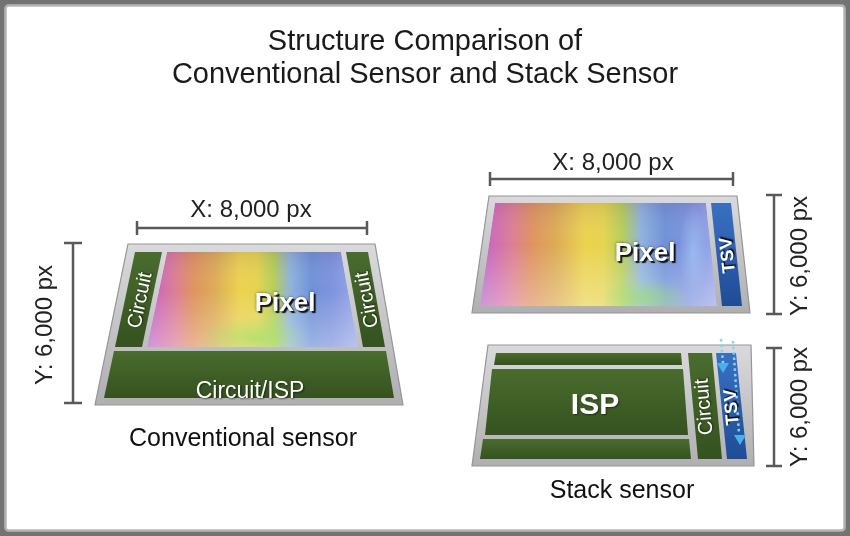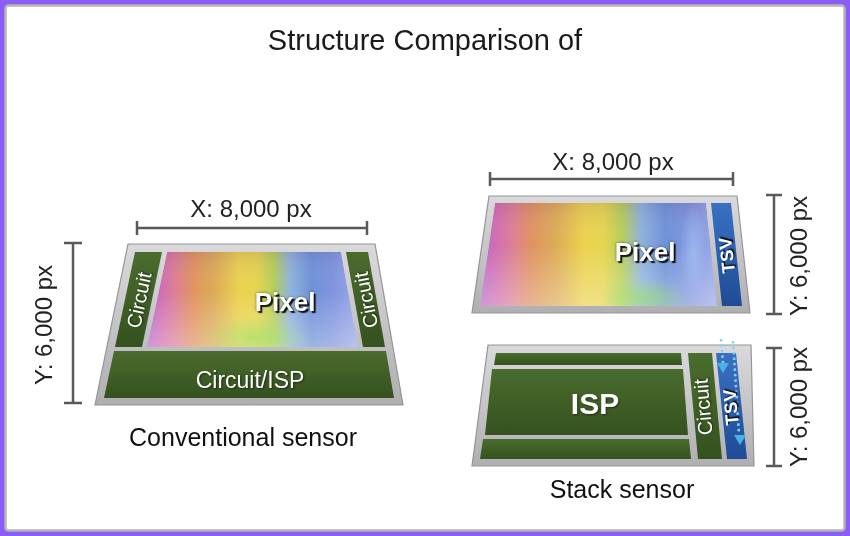--- a/index.html
+++ b/index.html
@@ -1,16 +1,16 @@
 <!DOCTYPE html>
 <html><head>
 <meta charset="utf-8">
 <style>
   html,body{margin:0;padding:0;background:#fff;}
-  #stage{position:relative;width:850px;height:536px;background:#8b5cf6;overflow:hidden;
+  #stage{position:relative;width:850px;height:536px;background:#737373;overflow:hidden;
          font-family:"Liberation Sans",sans-serif;}
   #shapes{position:absolute;left:0;top:0;}
   .lbl{position:absolute;white-space:nowrap;transform:translate(-50%,-50%);line-height:1;}
   .r90 {transform:translate(-50%,-50%) rotate(-90deg);}
   .r78 {transform:translate(-50%,-50%) rotate(-78deg);}
   .r95 {transform:translate(-50%,-50%) rotate(-95deg);}
   .r96 {transform:translate(-50%,-50%) rotate(-96deg);}
   .r101{transform:translate(-50%,-50%) rotate(-101deg);}
   .title{position:absolute;left:0;top:24px;width:100%;text-align:center;
          font-size:29px;line-height:33px;color:#1a1a1a;}
@@ -135,28 +135,29 @@
     </g>
     <g stroke="#59595B" stroke-width="2.5">
       <line x1="774" y1="348" x2="774" y2="466"></line>
       <line x1="766" y1="348" x2="782" y2="348"></line>
       <line x1="766" y1="466" x2="782" y2="466"></line>
     </g>
   </svg>
 
   <div class="title">
     <div>Structure Comparison of</div>
+    <div>Conventional Sensor and Stack Sensor</div>
   </div>
 
   <div class="lbl dim" style="left:251px;top:209px;">X: 8,000 px</div>
   <div class="lbl dim r90" style="left:44px;top:325px;">Y: 6,000 px</div>
   <div class="lbl strip r78" style="left:139px;top:300px;">Circuit</div>
   <div class="lbl bigwhite" style="left:252px;top:302px;">Pixel</div>
   <div class="lbl strip r101" style="left:366px;top:300px;">Circuit</div>
-  <div class="lbl strip" style="left:250px;top:380px;font-size:23px;">Circuit/ISP</div>
+  <div class="lbl strip" style="left:250px;top:390px;font-size:23px;">Circuit/ISP</div>
   <div class="lbl cap" style="left:243px;top:437px;">Conventional sensor</div>
 
   <div class="lbl dim" style="left:613px;top:162px;">X: 8,000 px</div>
   <div class="lbl bigwhite" style="left:612px;top:252px;">Pixel</div>
   <div class="lbl tsvLbl r96" style="left:727px;top:255px;">TSV</div>
   <div class="lbl dim r90" style="left:799px;top:256px;">Y: 6,000 px</div>
   <div class="lbl ispLbl" style="left:595px;top:404px;">ISP</div>
   <div class="lbl strip r95" style="left:703px;top:407px;">Circuit</div>
   <div class="lbl tsvLbl r95" style="left:731px;top:407px;">TSV</div>
   <div class="lbl dim r90" style="left:799px;top:407px;">Y: 6,000 px</div>

